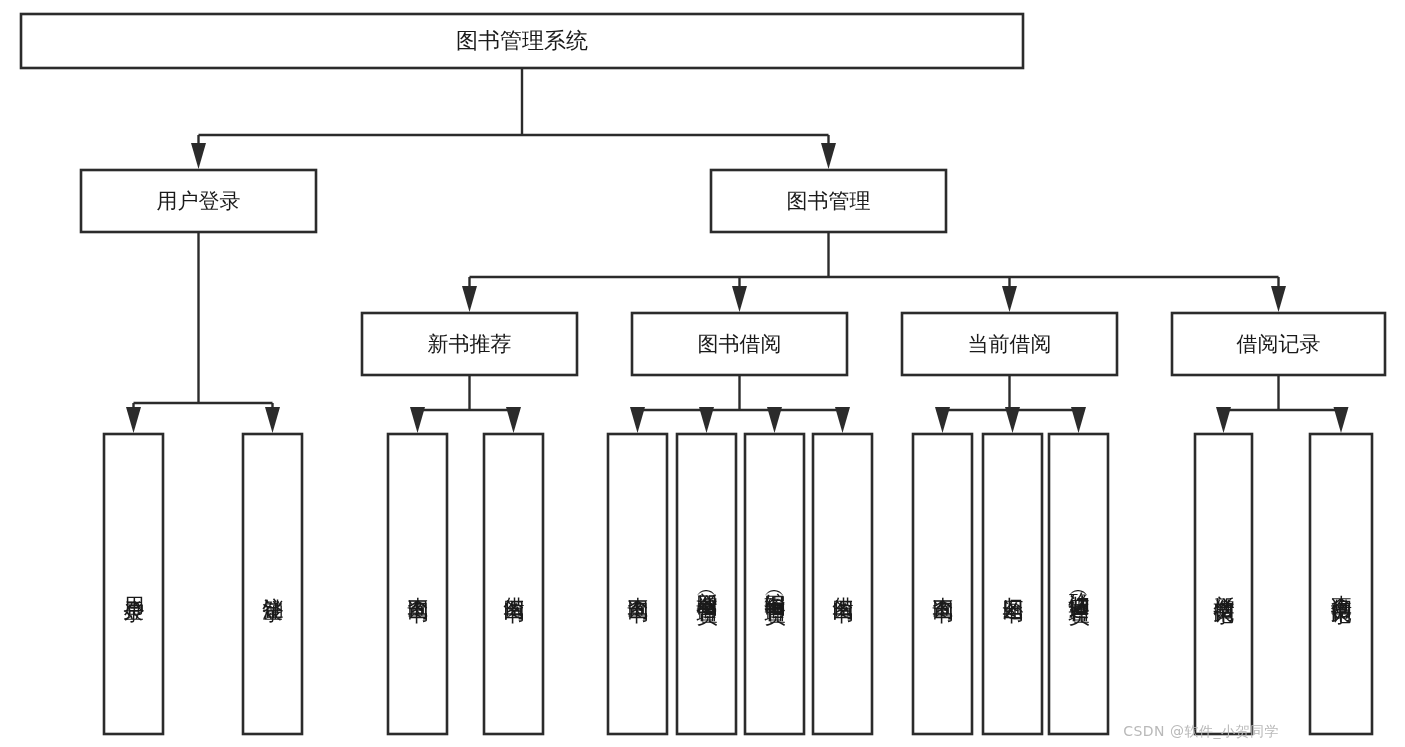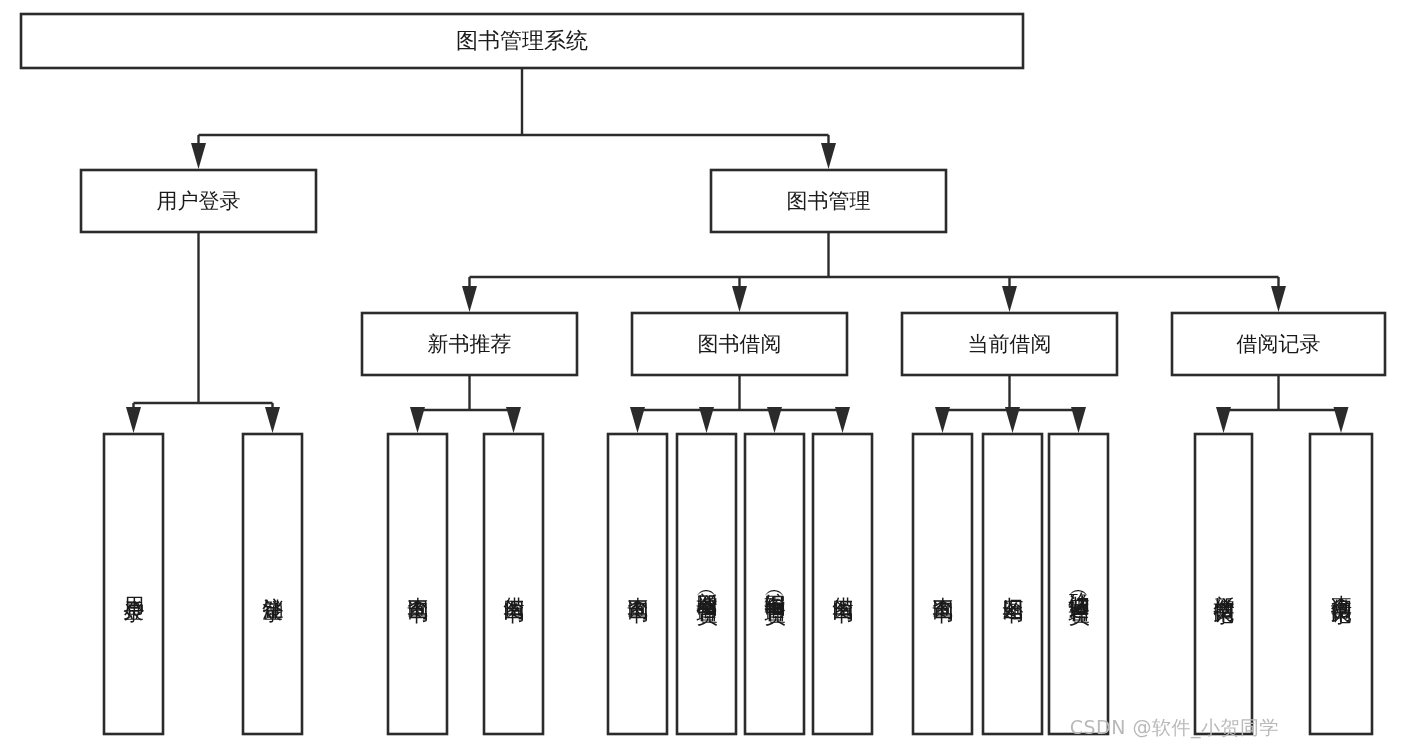--- a/index.html
+++ b/index.html
@@ -71,21 +71,21 @@
     letter-spacing: 2px;
     color: #1a1a1a;
     white-space: nowrap;
     pointer-events: none;
   }
   .watermark {
     position: absolute;
     right: 12px;
     bottom: 6px;
     font-family: "DejaVu Sans", "Liberation Sans", sans-serif;
-    font-size: 19px;
+    font-size: 14px;
     color: #b9b9b9;
     letter-spacing: 0.5px;
     user-select: none;
   }
 </style>
 </head>
 <body>
 
 <div id="diagram-root">
 

